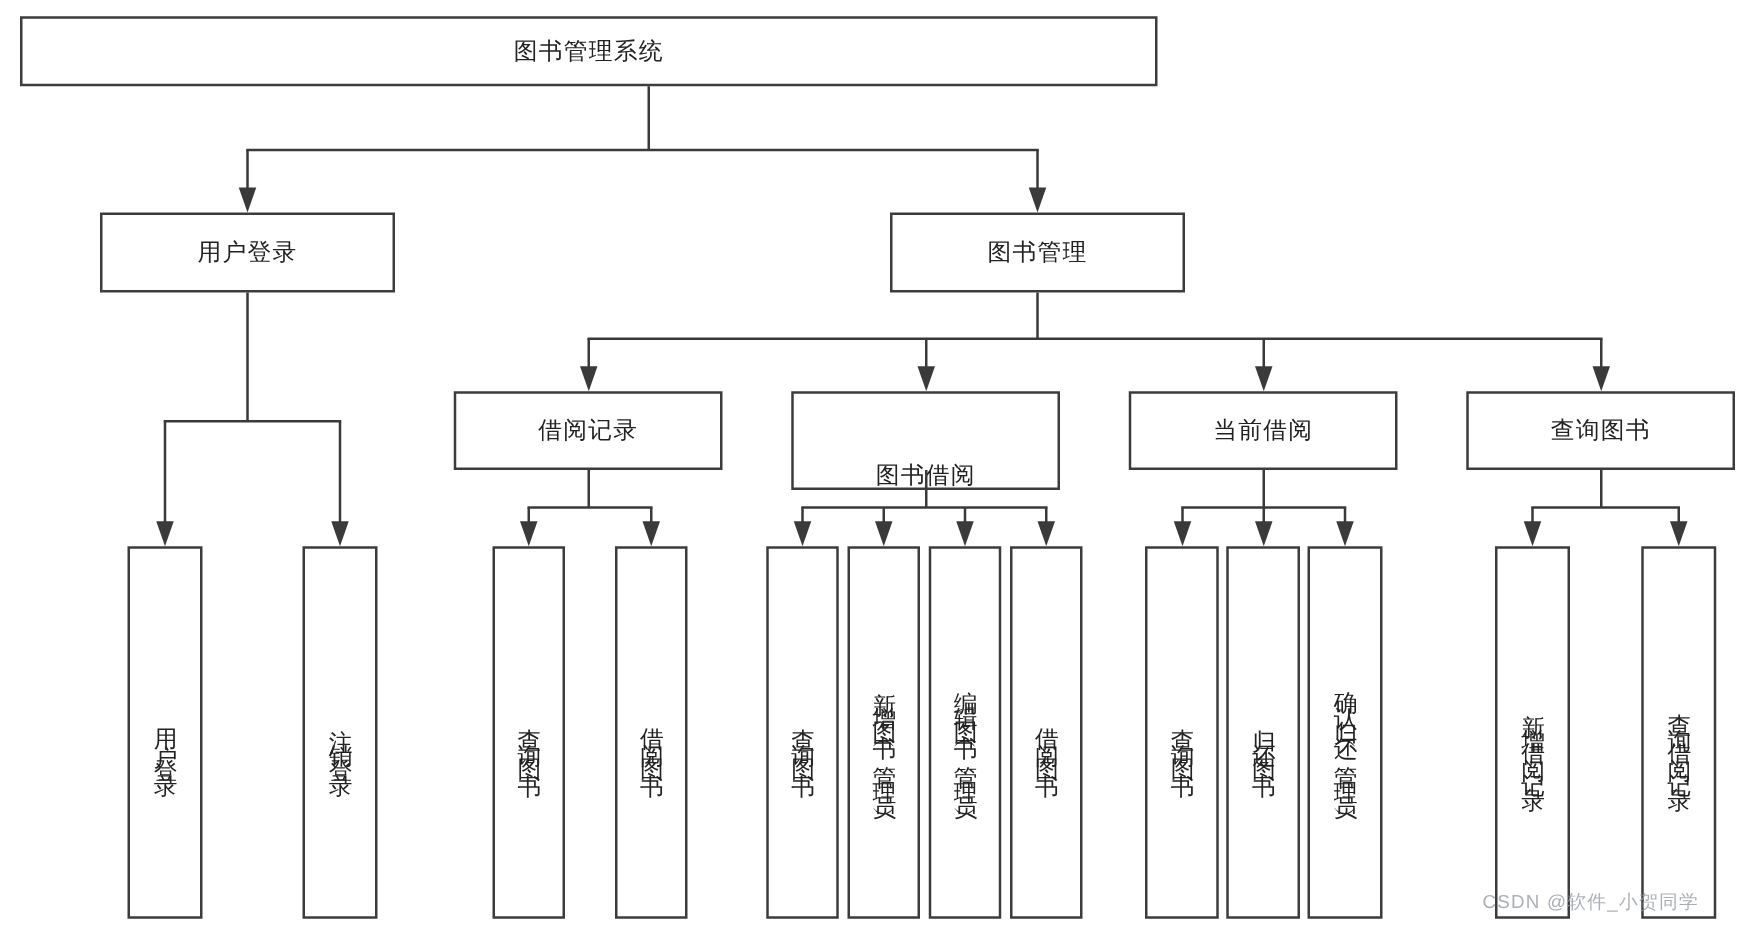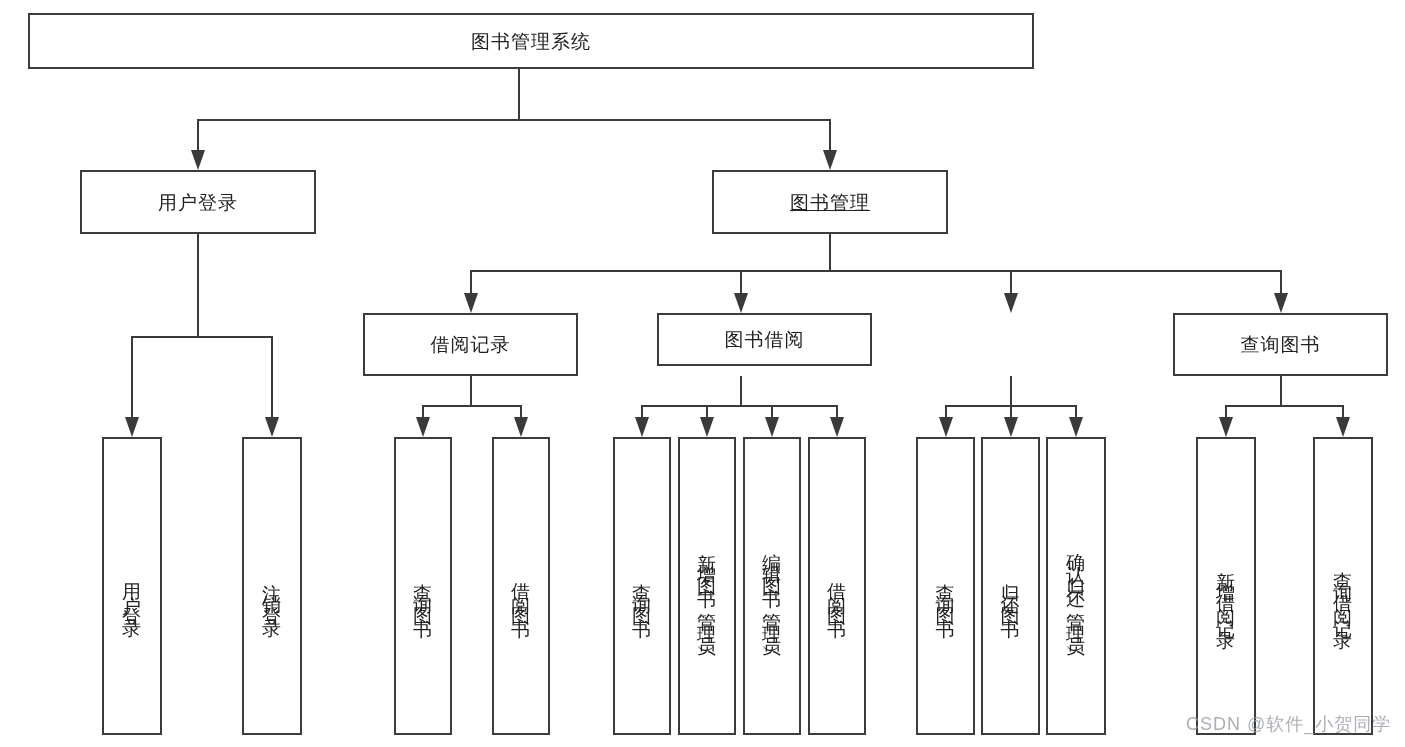--- a/index.html
+++ b/index.html
@@ -46,45 +46,48 @@
     width: 0;
     height: 0;
     border-left: 7px solid transparent;
     border-right: 7px solid transparent;
     border-top: 20px solid var(--line, #3a3a3a);
   }
   .watermark {
     position: absolute;
     left: 1186px;
     top: 712px;
-    font-size: 18px;
+    font-size: 15px;
     color: var(--watermark, rgba(150,155,162,0.8));
     white-space: nowrap;
     z-index: 5;
     letter-spacing: 1px;
   }
 </style>
 </head>
 <body>
 
 <div id="stage" style="--bg: #ffffff; --line: #3a3a3a; --border: #3c3c3c; --text: #222222; --watermark: rgba(150,155,162,0.8);">
-    <div class="node" style="left: 16px; top: 13px; width: 1006px; height: 56px; margin-left: 12px;">
+    <div class="node" style="left: 16px; top: 13px; width: 910px; height: 56px;">
       <span class="label">图书管理系统</span>
     </div>
     <div class="node" style="left: 80px; top: 170px; width: 236px; height: 64px;">
       <span class="label">用户登录</span>
     </div>
-    <div class="node" style="left: 712px; top: 170px; width: 236px; height: 64px; text-decoration: underline;">
+    <div class="node" style="left: 712px; top: 170px; width: 236px; height: 64px;">
       <span class="label">图书管理</span>
     </div>
     <div class="node" style="left: 363px; top: 313px; width: 215px; height: 63px;">
       <span class="label">借阅记录</span>
     </div>
-    <div class="node" style="left: 657px; top: 313px; width: 215px; height: 53px;">
+    <div class="node" style="left: 633px; top: 313px; width: 215px; height: 79px; align-items: flex-end;">
       <span class="label">图书借阅</span>
+    </div>
+    <div class="node" style="left: 903px; top: 313px; width: 215px; height: 63px;">
+      <span class="label">当前借阅</span>
     </div>
     <div class="node" style="left: 1173px; top: 313px; width: 215px; height: 63px;">
       <span class="label">查询图书</span>
     </div>
     <div class="node tall" style="left: 102px; top: 437px; width: 60px; height: 298px;">
       <span class="label">用户登录</span>
     </div>
     <div class="node tall" style="left: 242px; top: 437px; width: 60px; height: 298px;">
       <span class="label">注销登录</span>
     </div>

